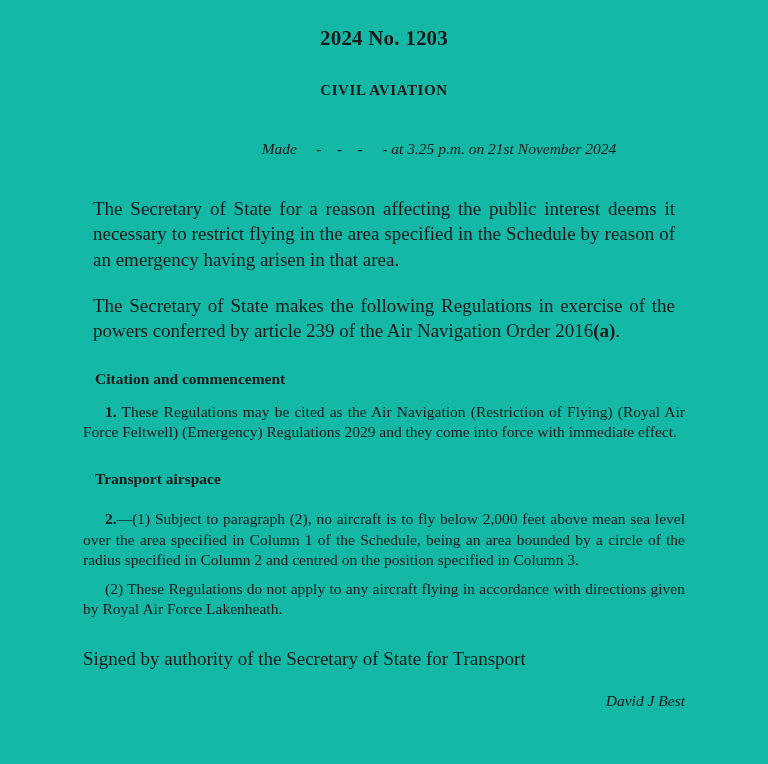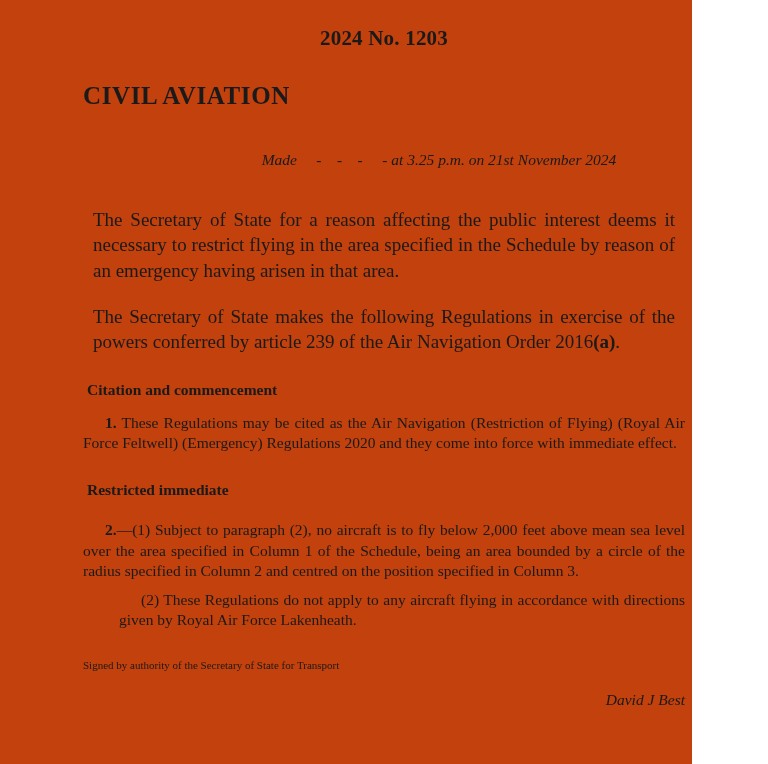--- a/index.html
+++ b/index.html
@@ -9,46 +9,46 @@
   }
   body {
     width: 768px;
     height: 764px;
     position: relative;
     font-family: "Liberation Serif", "DejaVu Serif", serif;
     color: #1a1a1a;
     overflow: hidden;
   }
   .page {
-    width: 692px;
+    width: 768px;
     height: 764px;
     position: relative;
-    background: #c2410c;
+    background: #14b8a6;
     box-sizing: border-box;
   }
   .content {
     position: absolute;
     left: 83px;
     top: 0;
     width: 602px;
   }
 
   
   .si-number {
     text-align: center;
     font-weight: bold;
     font-size: 21px;
     letter-spacing: 0.2px;
     margin-top: 27px;
     line-height: 1.1;
   }
   .subject-heading {
-    text-align: left;
+    text-align: center;
     font-weight: bold;
-    font-size: 25px;
+    font-size: 15px;
     letter-spacing: 0.6px;
     margin-top: 32px;
     line-height: 1.1;
   }
   .doc-title {
     text-align: center;
     font-weight: normal;
     font-size: 20.5px;
     margin-top: 30px;
     line-height: 1.35;
@@ -88,42 +88,42 @@
     text-justify: inter-word;
     margin: 10px;
   }
   .preamble-1 { margin-top: 40px; }
   .preamble-2 { margin-top: 21px; }
 
   .section-heading {
     font-weight: bold;
     font-size: 15.5px;
     line-height: 1.3;
-    margin: 4px;
+    margin: 12px;
   }
   .heading-citation { margin-top: 26px; }
   .heading-restricted { margin-top: 26px; }
 
   .numbered-para {
     font-size: 15.5px;
     line-height: 1.33;
     text-align: justify;
     text-justify: inter-word;
     margin: 0;
     text-indent: 22px;
   }
   .para-1 { margin-top: 12px; }
   .para-2 { margin-top: 20px; }
-  .para-2b { margin-top: 8px; margin-left: 36px; }
+  .para-2b { margin-top: 8px; }
   .num { font-weight: bold; }
   .fn-ref { font-weight: bold; }
 
   
   .signed-line {
-    font-size: 11px;
+    font-size: 19px;
     line-height: 1.3;
     margin-top: 27px;
     text-align: left;
   }
   .sig-block {
     margin-top: 18px;
     text-align: right;
     font-size: 15.5px;
     line-height: 1.28;
   }
@@ -143,23 +143,23 @@
     <div class="dates-block">
       <div class="made-line"><span class="made-label">Made</span><span class="leader-dashes">&nbsp;&nbsp;&nbsp;&nbsp;&nbsp;-&nbsp;&nbsp;&nbsp;&nbsp;-&nbsp;&nbsp;&nbsp;&nbsp;-&nbsp;&nbsp;&nbsp;&nbsp;&nbsp;-&nbsp;</span><span class="made-value">at 3.25 p.m. on 21st November 2024</span></div>
     </div>
 
     <p class="para preamble-1">The Secretary of State for a reason affecting the public interest deems it necessary to restrict flying in the area specified in the Schedule by reason of an emergency having arisen in that area.</p>
 
     <p class="para preamble-2"><span>The Secretary of State makes the following Regulations in exercise of the powers conferred by article 239 of the Air Navigation Order 2016</span><span class="fn-ref">(a)</span><span>.</span></p>
 
     <p class="section-heading heading-citation">Citation and commencement</p>
 
-    <p class="numbered-para para-1"><span class="num">1.</span><span> These Regulations may be cited as the Air Navigation (Restriction of Flying) (Royal Air Force Feltwell) (Emergency) Regulations 2020 and they come into force with immediate effect.</span></p>
+    <p class="numbered-para para-1"><span class="num">1.</span><span> These Regulations may be cited as the Air Navigation (Restriction of Flying) (Royal Air Force Feltwell) (Emergency) Regulations 2029 and they come into force with immediate effect.</span></p>
 
-    <p class="section-heading heading-restricted">Restricted immediate</p>
+    <p class="section-heading heading-restricted">Transport airspace</p>
 
     <p class="numbered-para para-2"><span class="num">2.</span><span>—(1) Subject to paragraph (2), no aircraft is to fly below 2,000 feet above mean sea level over the area specified in Column 1 of the Schedule, being an area bounded by a circle of the radius specified in Column 2 and centred on the position specified in Column 3.</span></p>
 
     <p class="numbered-para para-2b"><span>(2) These Regulations do not apply to any aircraft flying in accordance with directions given by Royal Air Force Lakenheath.</span></p>
 
     <p class="signed-line">Signed by authority of the Secretary of State for Transport</p>
 
     <div class="sig-block">
       <div class="sig-name">David J Best</div>
 

